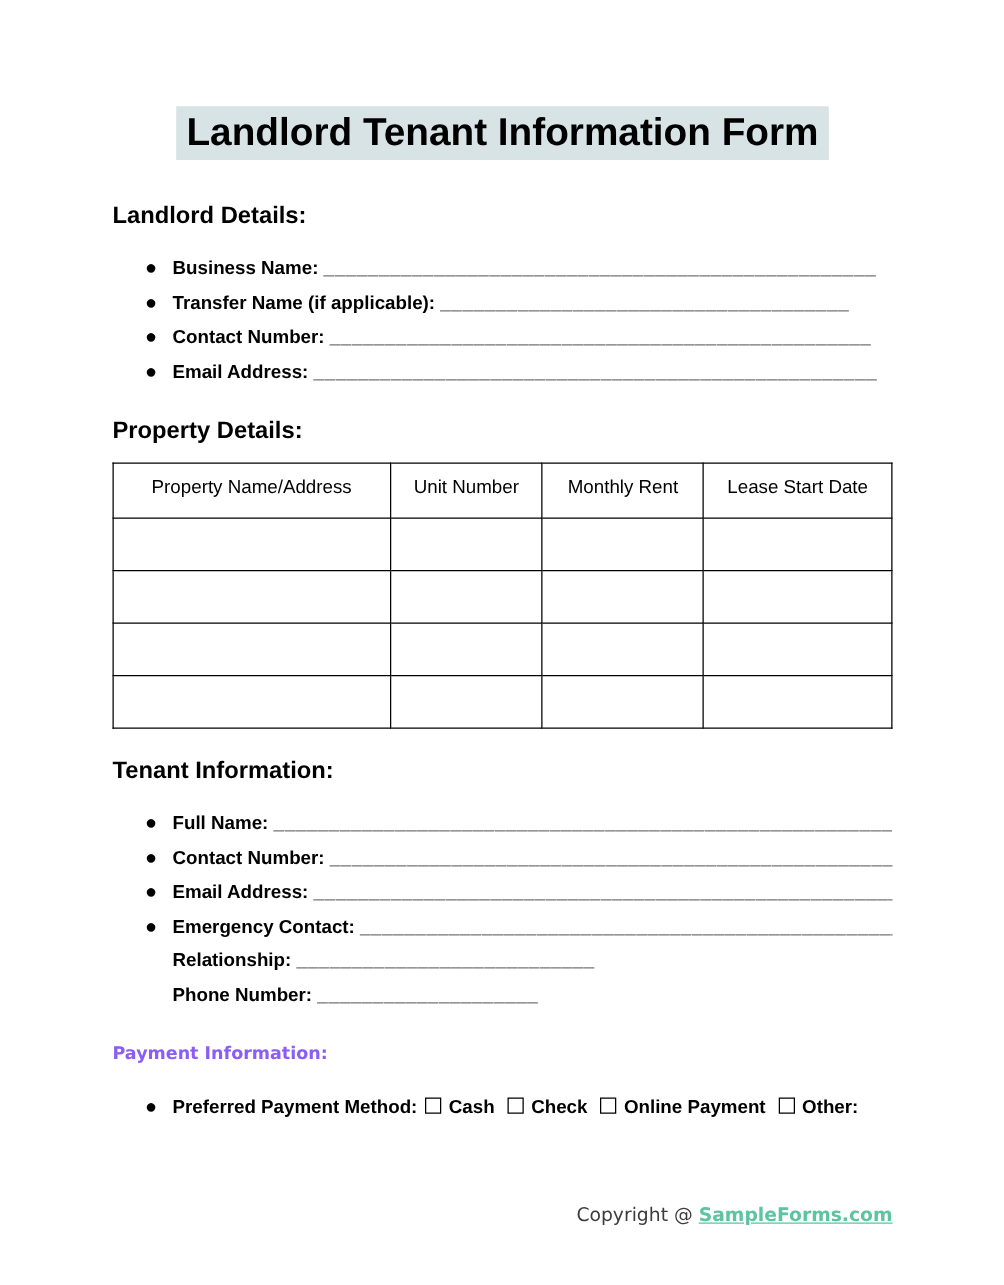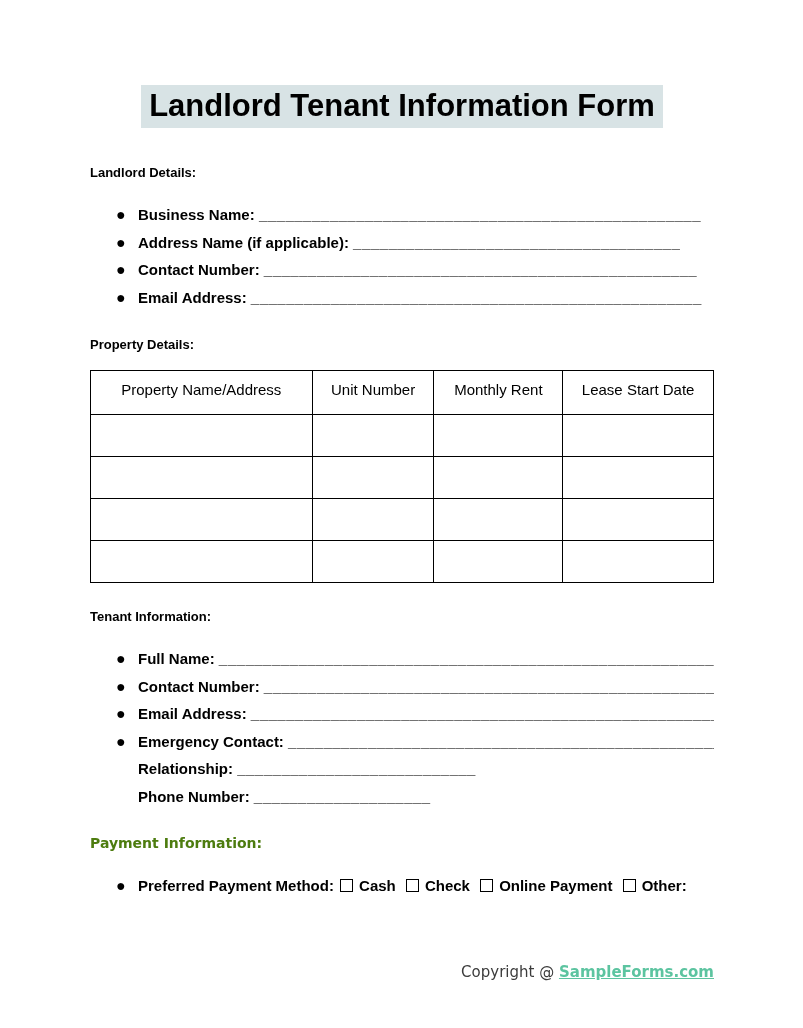--- a/index.html
+++ b/index.html
@@ -18,30 +18,30 @@
   .title-hl {
     display: inline-block;
     background: #d8e3e5;
     font-size: 31px;
     font-weight: bold;
     line-height: 1.0;
     padding: 5px 8px 7px 8px;
     white-space: nowrap;
   }
   .section-heading {
-    font-size: 13px;
+    font-size: 19px;
     font-weight: bold;
     line-height: 15px;
     margin: 26px 0 0 0;
   }
   .section-heading.first { margin-top: 37px; }
   .section-heading.alt {
     font-family: "DejaVu Sans", sans-serif;
     font-size: 14px;
-    color: #4d7c0f;
+    color: #8b5cf6;
   }
   .blist { margin: 21px 0 0 0; padding: 0; list-style: none; }
   .blist li {
     position: relative;
     padding-left: 48px;
     font-size: 15px;
     font-weight: bold;
     line-height: 27.5px;
     white-space: nowrap;
     overflow: hidden;
@@ -111,21 +111,21 @@
 
   <div class="section-heading first">Landlord Details:</div>
   <ul class="blist">
     <li>
       <span class="bullet">●</span>
       <span>Business Name:</span>
       <span class="fill-line">__________________________________________________</span>
     </li>
     <li>
       <span class="bullet">●</span>
-      <span>Address Name (if applicable):</span>
+      <span>Transfer Name (if applicable):</span>
       <span class="fill-line">_____________________________________</span>
     </li>
     <li>
       <span class="bullet">●</span>
       <span>Contact Number:</span>
       <span class="fill-line">_________________________________________________</span>
     </li>
     <li>
       <span class="bullet">●</span>
       <span>Email Address:</span>

